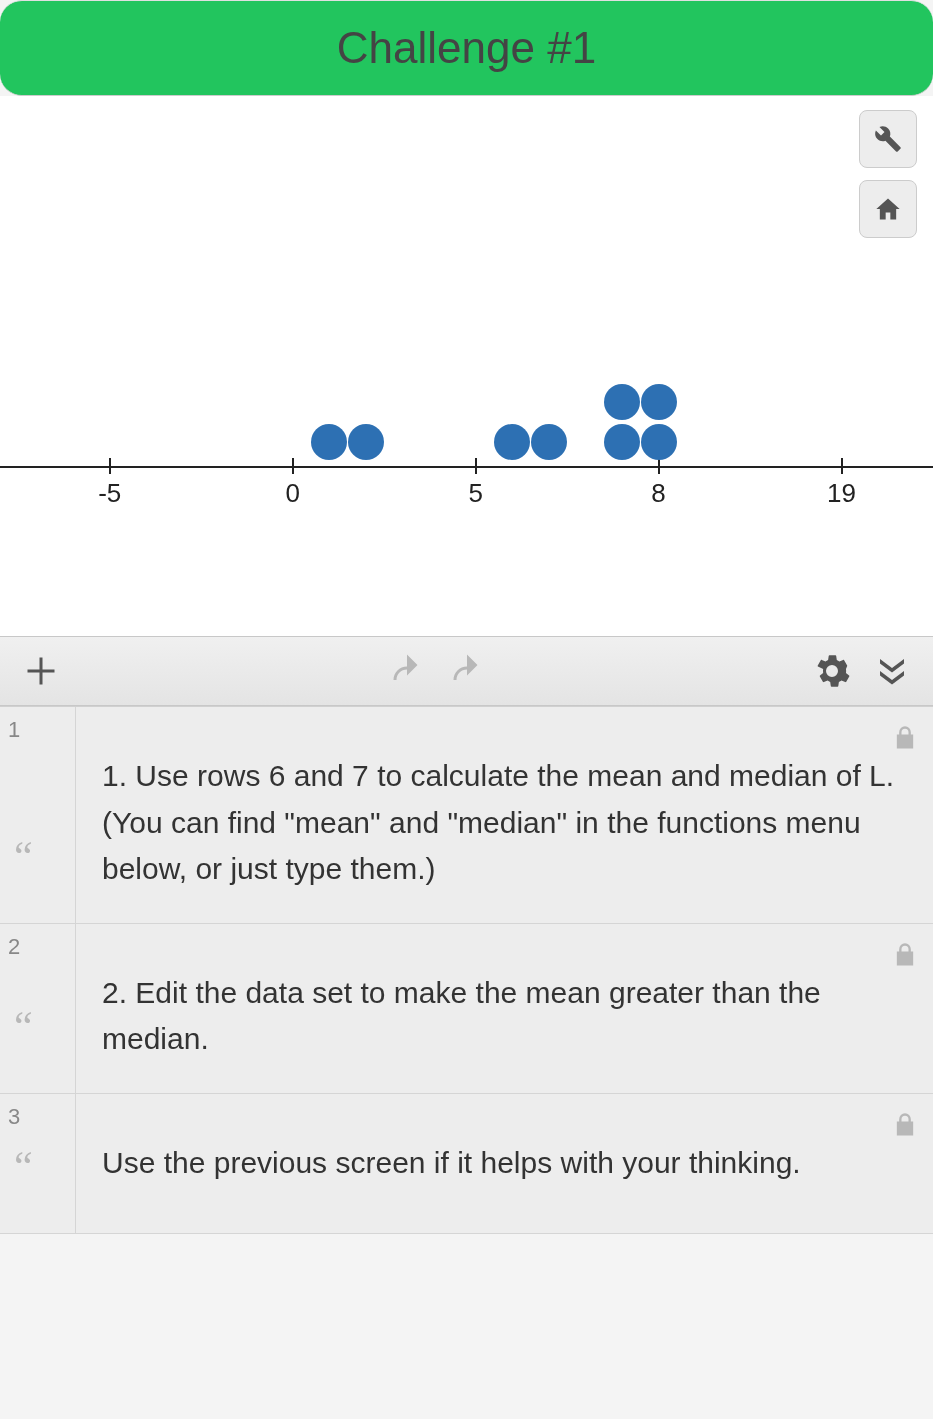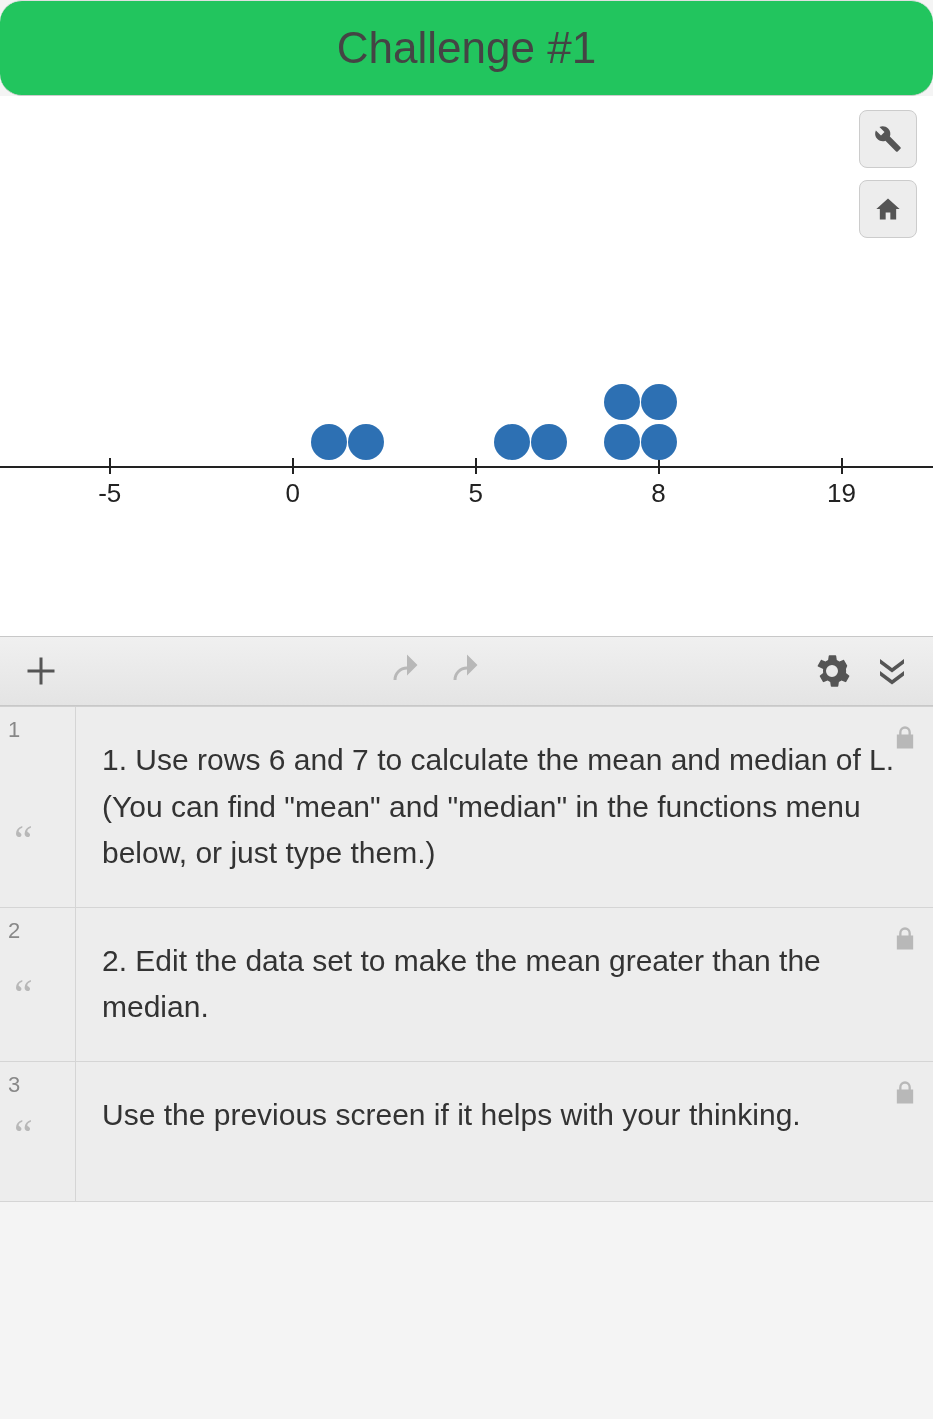--- a/index.html
+++ b/index.html
@@ -121,21 +121,21 @@
     position: absolute;
     left: 14px;
     bottom: 46px;
     font-size: 42px;
     color: #b8b8b8;
     font-family: Georgia, serif;
     line-height: 1;
   }
   .row-content {
     flex: 1;
-    padding: 30px 26px 30px 26px;
+    padding: 46px 26px 30px 26px;
     font-size: 30px;
     line-height: 1.55;
     color: #333;
     position: relative;
   }
   .lock-icon {
     position: absolute;
     top: 12px;
     right: 14px;
     color: #b8b8b8;

